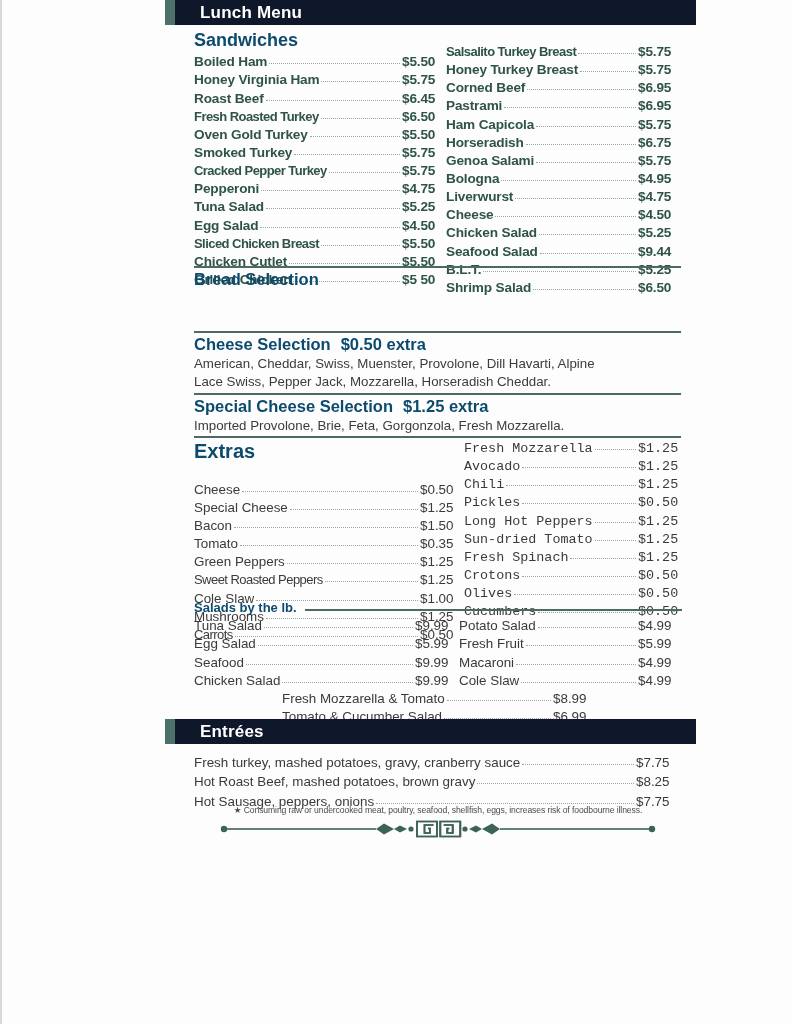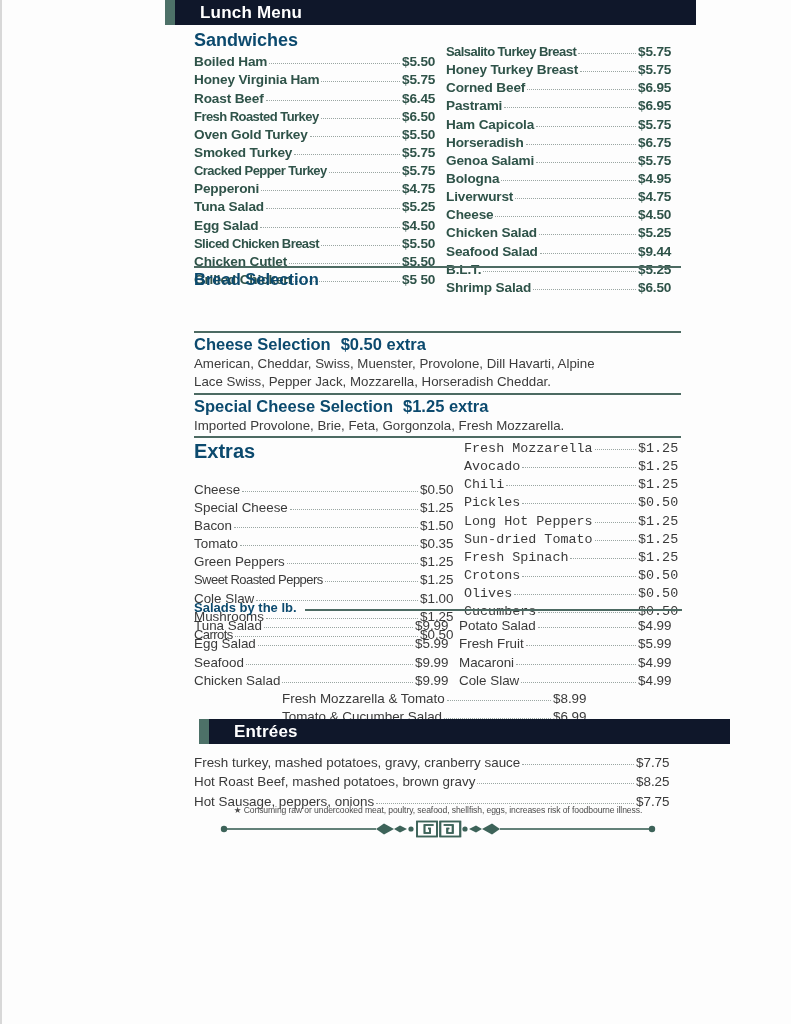--- a/index.html
+++ b/index.html
@@ -512,21 +512,21 @@
           <span class="pr">$8.99</span>
         </li>
         <li class="row">
           <span class="nm">Tomato &amp; Cucumber Salad</span>
           <span class="dots"></span>
           <span class="pr">$6.99</span>
         </li>
       </ul>
   </div>
 
-  <div class="bar" style="top:719px;margin-left:34px;">
+  <div class="bar" style="top:719px;">
     <span class="bar-label">Entrées</span>
   </div>
 
   <div class="content" style="top:753px;">
     <ul class="list entree" id="entree-list">
         <li class="row">
           <span class="nm">Fresh turkey, mashed potatoes, gravy, cranberry sauce</span>
           <span class="dots"></span>
           <span class="pr">$7.75</span>
         </li>

